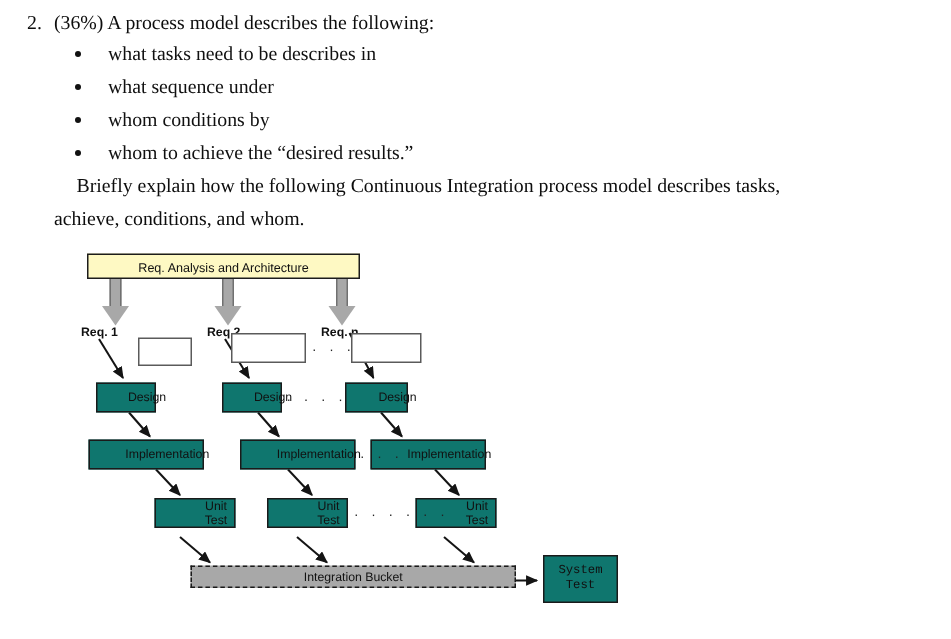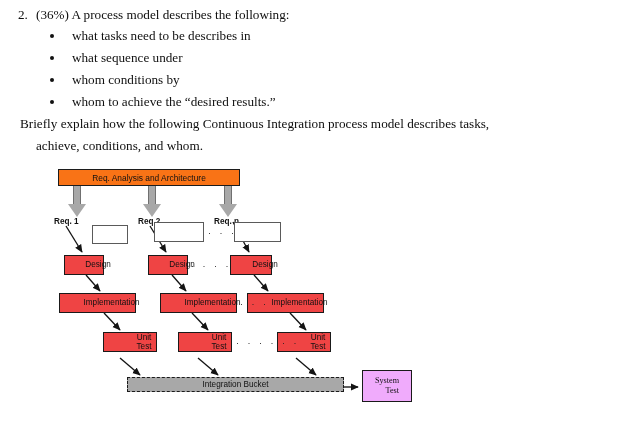--- a/index.html
+++ b/index.html
@@ -59,58 +59,58 @@
     top: 0;
     font-family: "Liberation Serif", serif;
     font-size: 13.2px;
     line-height: 1;
   }
   #bullet-0 { top: 29px; }
   #bullet-1 { top: 51px; }
   #bullet-2 { top: 73px; }
   #bullet-3 { top: 95px; }
 
-  #q-instruction-1 { left: 20px; top: 117px; }
+  #q-instruction-1 { left: 51px; top: 117px; }
   #q-instruction-2 { left: 36px; top: 139px; }
 
   
   #diagram {
     position: absolute;
     left: 0;
     top: 160px;
     width: 634px;
     height: 266px;
   }
 
   .node {
     position: absolute;
     box-sizing: border-box;
     border: 1px solid #1a1a1a;
-    background: #ef4444;
+    background: #0f766e;
     font-family: "Liberation Sans", sans-serif;
     font-size: 8.2px;
     color: #111111;
     display: flex;
     align-items: center;
     justify-content: center;
     text-align: center;
     line-height: 1.12;
     padding-left: 28px;
   }
 
   
   #header-bar {
     position: absolute;
     left: 58px;
     top: 9px;
     width: 182px;
     height: 17px;
     box-sizing: border-box;
     border: 1px solid #1c1c1c;
-    background: #f97316;
+    background: #fef9c3;
     display: flex;
     align-items: center;
     justify-content: center;
     font-family: "Liberation Sans", sans-serif;
     font-size: 8.4px;
     color: #111;
   }
 
   
   .block-arrow {
@@ -189,28 +189,28 @@
   }
 
   #system-test {
     position: absolute;
     left: 362px;
     top: 210px;
     width: 50px;
     height: 32px;
     box-sizing: border-box;
     border: 1px solid #1a1a1a;
-    background: #f0abfc;
+    background: #0f766e;
     display: flex;
     align-items: center;
     justify-content: center;
-    font-family: Liberation Serif, serif;
+    font-family: Liberation Mono, monospace;
     font-size: 8.2px;
     color: #111;
-    text-align: right;
+    text-align: center;
     line-height: 1.2;
   }
 
   #arrow-svg {
     position: absolute;
     left: 0; top: 0;
     width: 634px;
     height: 266px;
     pointer-events: none;
   }

